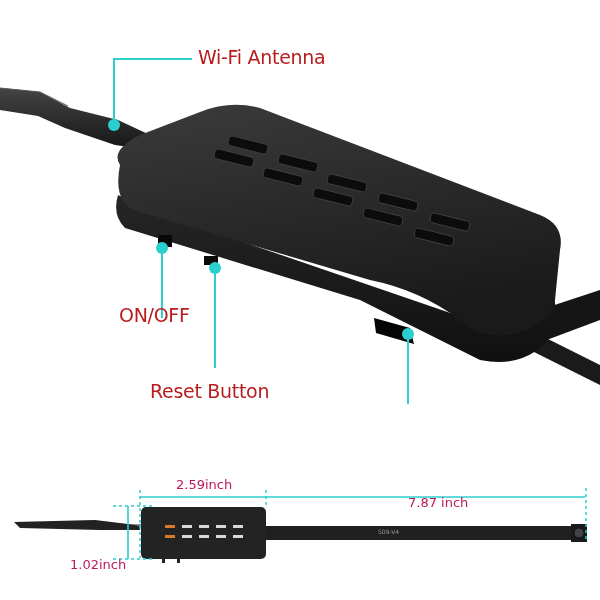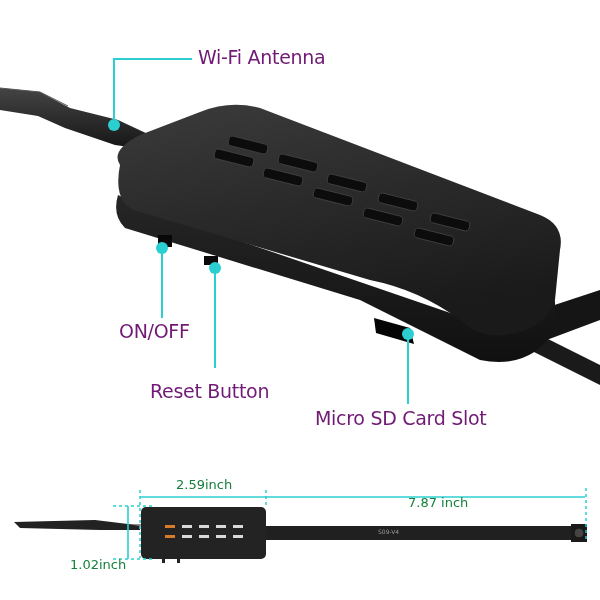--- a/index.html
+++ b/index.html
@@ -1,19 +1,19 @@
 <!DOCTYPE html>
 <html><head>
 <meta charset="utf-8">
 <style>
   html, body { margin:0; padding:0; background:#ffffff; }
   body { width:600px; height:600px; position:relative; overflow:hidden; font-family:"DejaVu Sans", sans-serif; }
   .canvas { position:absolute; left:0; top:0; width:600px; height:600px; }
-  .label { position:absolute; font-family:"DejaVu Sans", sans-serif; color:#701a75; white-space:nowrap; font-size:19px; letter-spacing:-0.3px; }
-  .dim-label { position:absolute; font-family:"DejaVu Sans", sans-serif; color:#15803d; font-size:13px; white-space:nowrap; }
+  .label { position:absolute; font-family:"DejaVu Sans", sans-serif; color:#b91c1c; white-space:nowrap; font-size:19px; letter-spacing:-0.3px; }
+  .dim-label { position:absolute; font-family:"DejaVu Sans", sans-serif; color:#be185d; font-size:13px; white-space:nowrap; }
   svg { position:absolute; left:0; top:0; }
 </style>
 </head>
 <body>
 
 <div class="canvas">
 
   <svg width="600" height="600" viewBox="0 0 600 600">
     <defs>
       <linearGradient id="bodyTop" x1="0" y1="0" x2="0.3" y2="1">
@@ -110,21 +110,20 @@
         <line x1="140" y1="490" x2="140" y2="558"></line>
         <line x1="266" y1="490" x2="266" y2="508"></line>
         <line x1="586" y1="488" x2="586" y2="540"></line>
         <line x1="113" y1="506" x2="155" y2="506"></line>
         <line x1="113" y1="559" x2="155" y2="559"></line>
       </g>
     </g>
   </svg>
 
   <div class="label" style="left:198px; top:46px;">Wi-Fi Antenna</div>
-  <div class="label" style="left:119px; top:320px;">ON/OFF</div>
+  <div class="label" style="left:119px; top:304px;">ON/OFF</div>
   <div class="label" style="left:150px; top:372px;margin-top:8px;">Reset Button</div>
-  <div class="label" style="left:315px; top:407px;">Micro SD Card Slot</div>
 
   <div class="dim-label" style="left:176px; top:477px;">2.59inch</div>
   <div class="dim-label" style="left:408px; top:477px;margin-top:18px;">7.87 inch</div>
   <div class="dim-label" style="left:70px; top:557px;">1.02inch</div>
   <div class="dim-label" style="left:378px; top:528px; font-size:6px; color:#999;">S09-V4</div>
 </div>
 
 </body></html>

